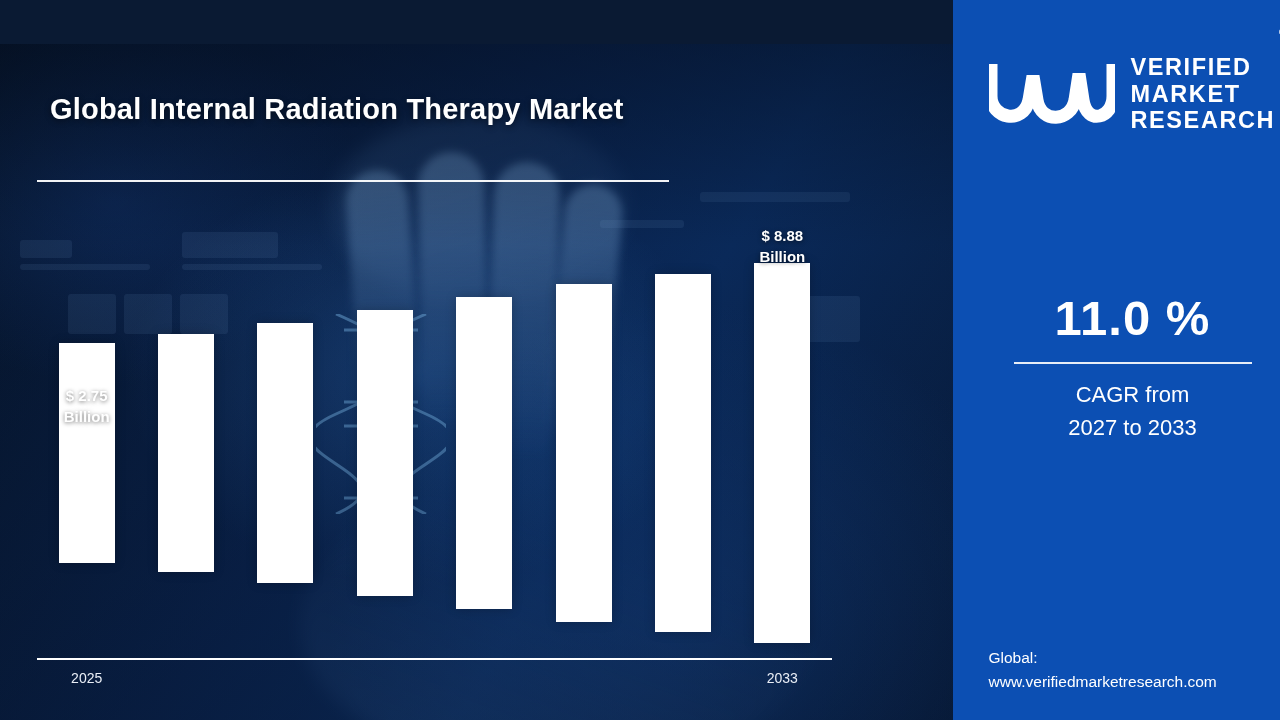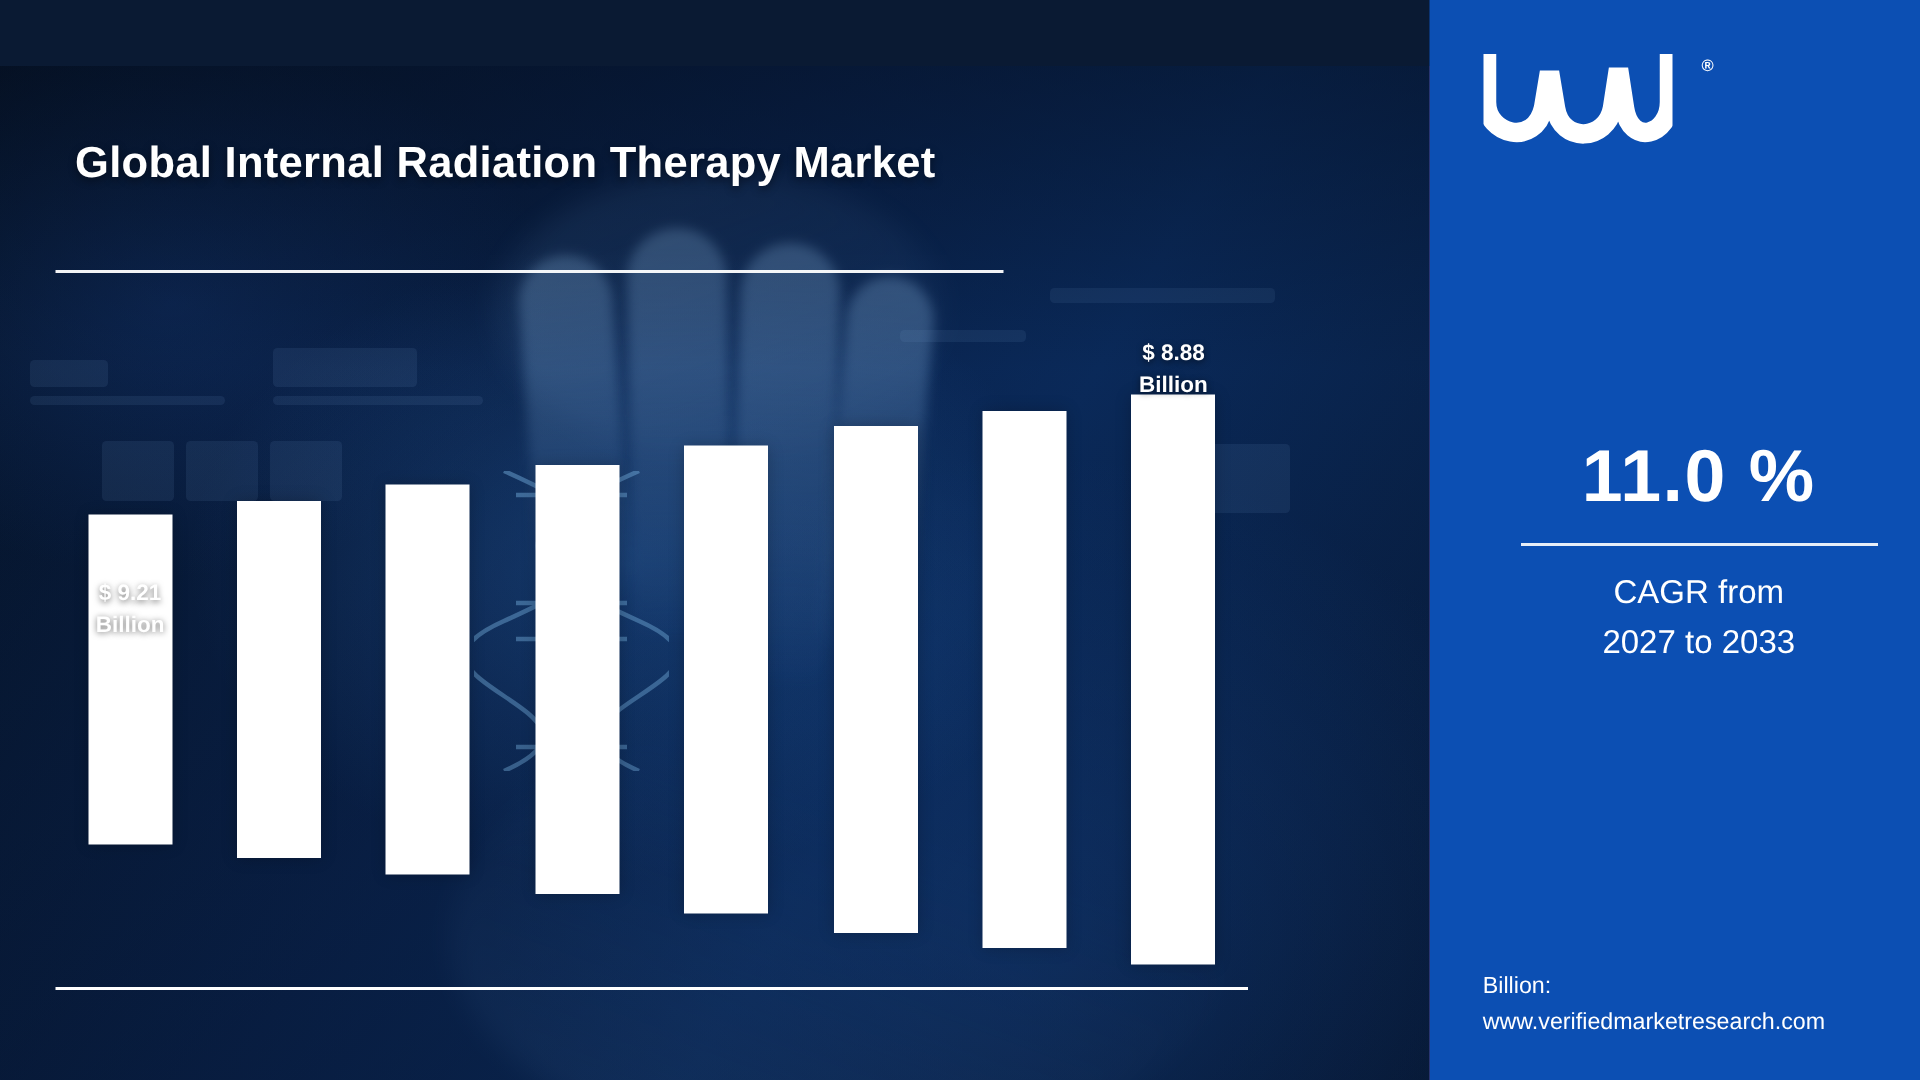--- a/index.html
+++ b/index.html
@@ -205,21 +205,21 @@
     <div class="ui-ghost g9"></div>
     <div class="ui-ghost g10"></div>
     <div class="bg-overlay"></div>
 
     <div class="title">Global Internal Radiation Therapy Market</div>
     <div class="title-rule"></div>
 
     <div class="chart">
       <div class="bars" id="bars">
           <div class="bar-slot">
-            <div class="bar-label" style="bottom: 231.094px;">$ 9.21
+            <div class="bar-label" style="bottom: 231.094px;">$ 2.75
 Billion</div>
             <div class="bar" style="height: 219.094px;"></div>
           </div>
           <div class="bar-slot">
             <div class="bar" style="height: 238.74px;"></div>
           </div>
           <div class="bar-slot">
             <div class="bar" style="height: 260.948px;"></div>
           </div>
           <div class="bar-slot">
@@ -234,36 +234,49 @@
           <div class="bar-slot">
             <div class="bar" style="height: 357.896px;"></div>
           </div>
           <div class="bar-slot">
             <div class="bar-label" style="bottom: 391.25px;">$ 8.88
 Billion</div>
             <div class="bar" style="height: 379.25px;"></div>
           </div>
         </div>
       <div class="axis"></div>
+      <div class="xlabels" id="xlabels">
+          <div class="xlab-slot">2025</div>
+          <div class="xlab-slot"></div>
+          <div class="xlab-slot"></div>
+          <div class="xlab-slot"></div>
+          <div class="xlab-slot"></div>
+          <div class="xlab-slot"></div>
+          <div class="xlab-slot"></div>
+          <div class="xlab-slot">2033</div>
+        </div>
     </div>
   </div>
 
   <div class="right">
     <div class="logo">
       <svg class="logo-mark" viewBox="0 0 126 76">
         <path d="M2,8 L2,40 C2,62 34,70 40,44 L44,20 L48,44 C52,68 82,66 86,44 L90,18 L94,44 C98,70 124,62 124,40 L124,8" fill="none" stroke="#ffffff" stroke-width="13" stroke-linecap="butt" stroke-linejoin="miter"></path>
       </svg>
       <div class="logo-text">
+        <span>VERIFIED
+MARKET
+RESEARCH</span>
         <span class="reg">®</span>
       </div>
     </div>
 
     <div class="cagr-wrap">
       <div class="cagr-value">11.0 %</div>
       <div class="cagr-rule"></div>
       <div class="cagr-sub">CAGR from
 2027 to 2033</div>
     </div>
 
-    <div class="source">Billion:
+    <div class="source">Global:
 www.verifiedmarketresearch.com</div>
   </div>
 </div>
 
 </body></html>

